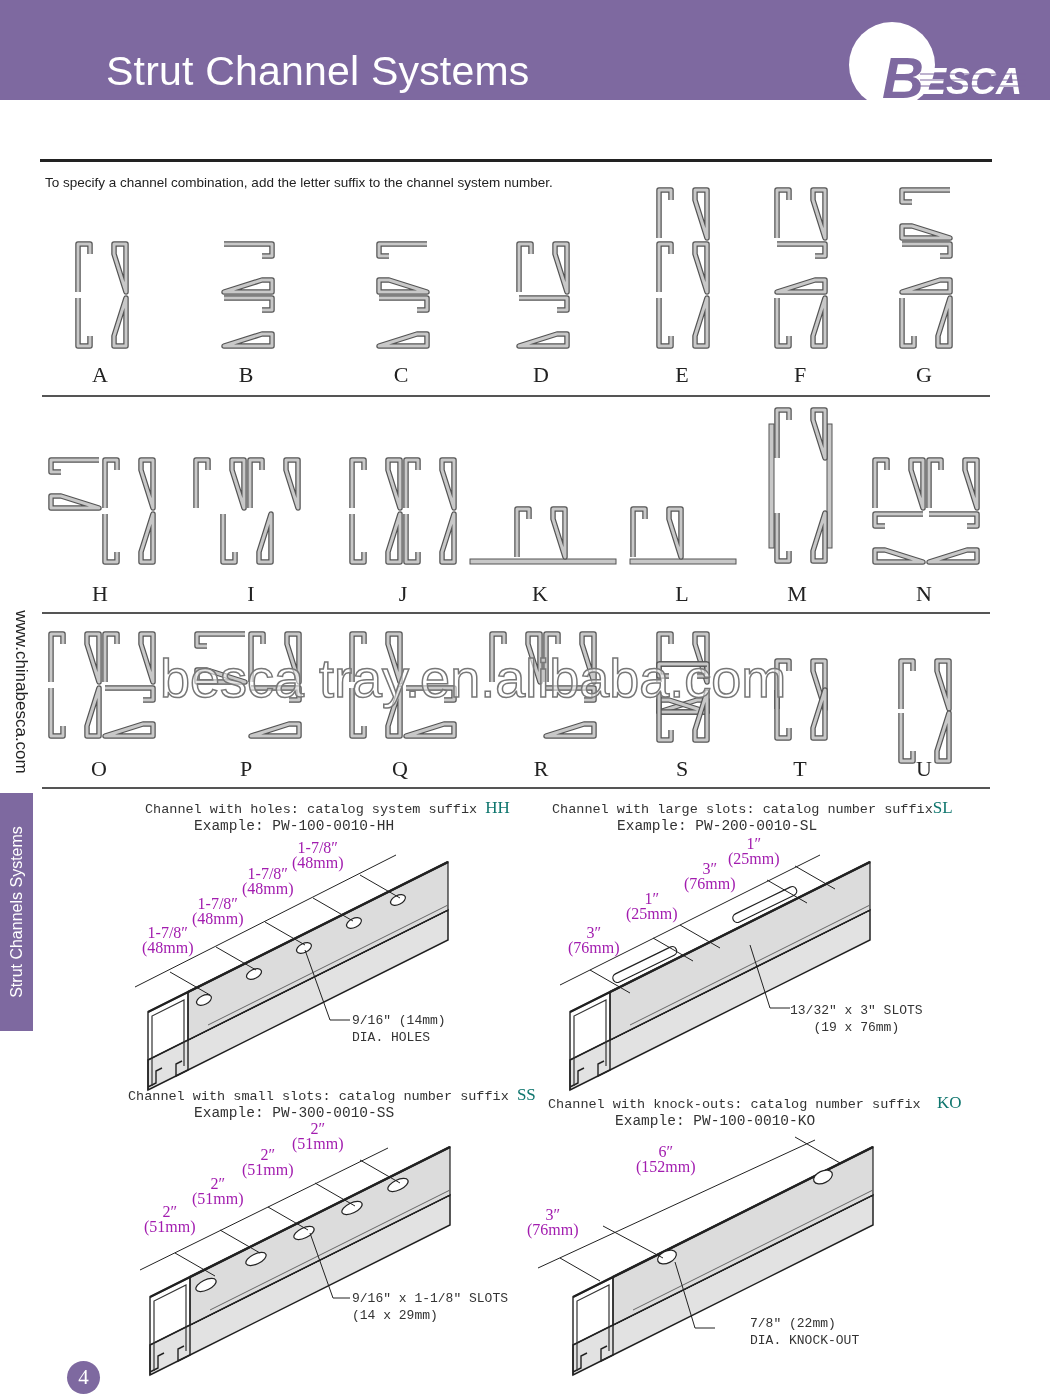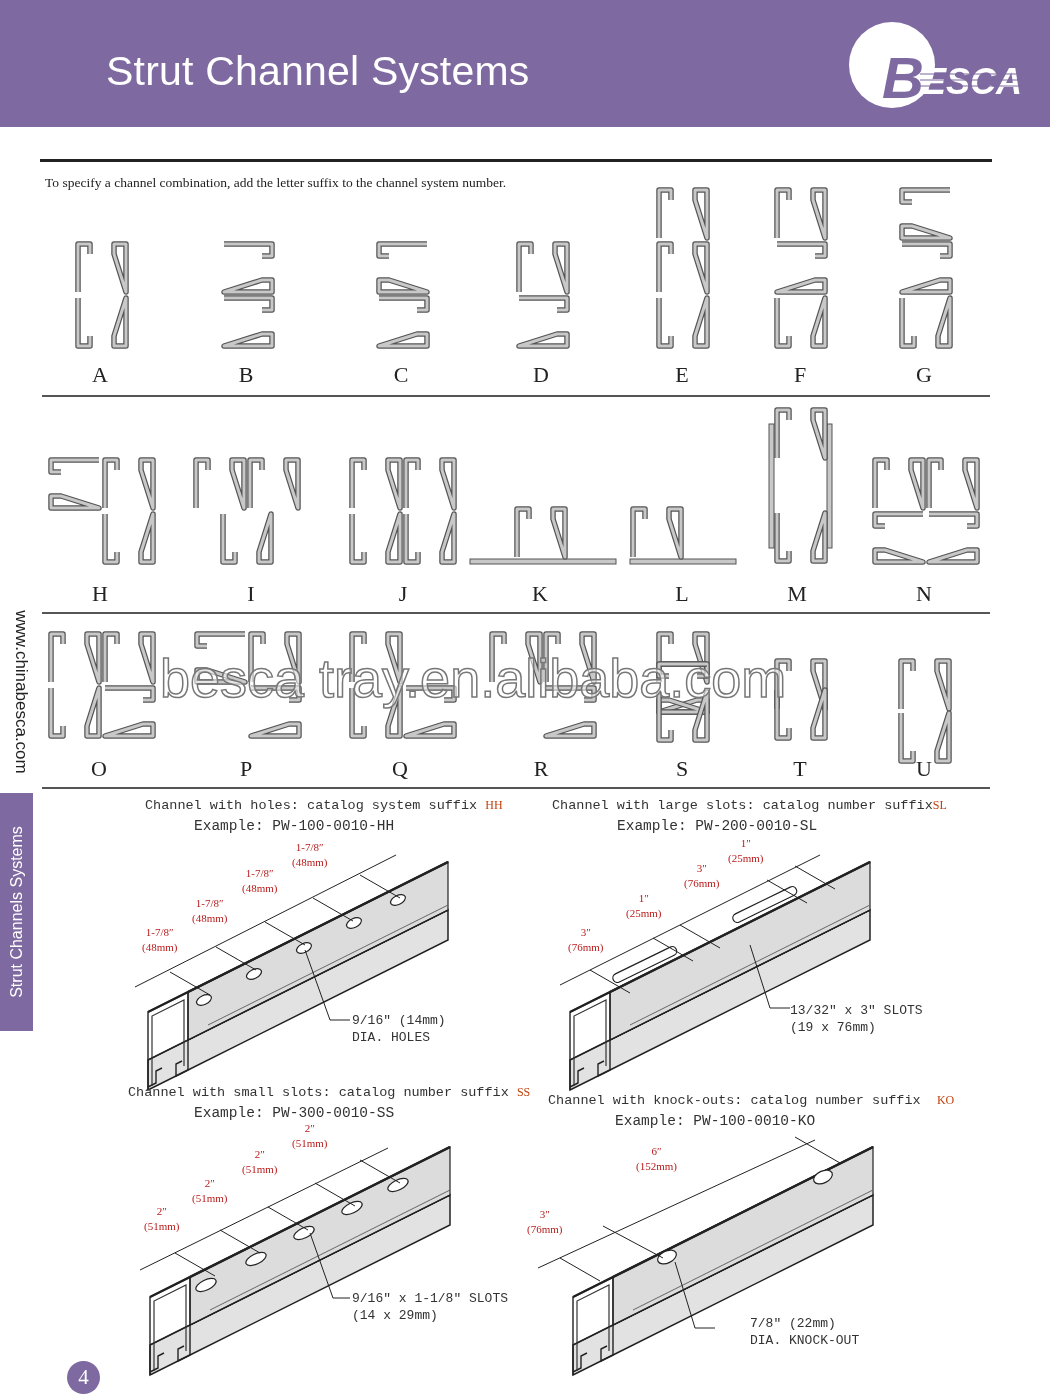--- a/index.html
+++ b/index.html
@@ -1,33 +1,33 @@
 <!DOCTYPE html>
 <html><head>
 <meta charset="utf-8">
 <style>
   html,body{margin:0;padding:0;background:#fff;}
   body{width:1050px;height:1395px;position:relative;overflow:hidden;font-family:"Liberation Serif",serif;color:#222;}
-  .header{position:absolute;left:0;top:0;width:1050px;height:127px;background:#7e69a0;}
+  .header{position:absolute;left:0;top:0;width:1050px;height:100px;background:#7e69a0;}
   .header-title{position:absolute;left:106px;top:48px;font-family:"Liberation Sans",sans-serif;font-size:41px;color:#fff;letter-spacing:0.2px;}
   .logo{position:absolute;left:848px;top:22px;width:180px;height:90px;}
   .rule-top{position:absolute;left:40px;top:159px;width:952px;height:3px;background:#222;}
-  .intro{position:absolute;left:45px;top:174px;font-family:Liberation Serif, serif;font-size:13.5px;line-height:18.5px;color:#222;}
+  .intro{position:absolute;left:45px;top:174px;font-family:Liberation Sans, sans-serif;font-size:13.5px;line-height:18.5px;color:#222;}
   .intro .ex{font-size:15px;}
   .row-rule{position:absolute;left:42px;width:948px;height:1.5px;background:#555;}
   .letter{position:absolute;font-family:"Liberation Serif",serif;font-size:22px;color:#222;transform:translateX(-50%);}
   svg.diagram{position:absolute;left:0;top:0;}
   .side-url{position:absolute;left:6px;top:606px;width:30px;height:172px;}
   .side-url span{position:absolute;left:50%;top:50%;transform:translate(-50%,-50%) rotate(90deg);white-space:nowrap;font-family:"Liberation Sans",sans-serif;font-size:17px;color:#222;}
   .side-tab{position:absolute;left:0;top:793px;width:33px;height:238px;background:#7e69a0;}
   .side-tab span{position:absolute;left:50%;top:50%;transform:translate(-50%,-50%) rotate(-90deg);white-space:nowrap;font-family:"Liberation Sans",sans-serif;font-size:16px;color:#fff;}
   .cap{position:absolute;font-family:"Liberation Mono",monospace;font-size:13.5px;color:#333;white-space:nowrap;}
-  .cap .sfx{font-family:"Liberation Serif",serif;font-size:12px;color:#c2410c;}
+  .cap .sfx{font-family:"Liberation Serif",serif;font-size:17px;color:#0f766e;}
   .exl{position:absolute;font-family:"Liberation Mono",monospace;font-size:14.5px;color:#333;white-space:nowrap;}
-  .dim{position:absolute;font-family:"Liberation Serif",serif;font-size:11px;color:#b91c1c;line-height:15px;text-align:center;white-space:nowrap;}
+  .dim{position:absolute;font-family:"Liberation Serif",serif;font-size:16px;color:#a21caf;line-height:15px;text-align:center;white-space:nowrap;}
   .note{position:absolute;font-family:"Liberation Mono",monospace;font-size:13px;color:#333;line-height:17px;white-space:nowrap;}
   .page-num{position:absolute;left:67px;top:1361px;width:33px;height:33px;border-radius:50%;background:#7e69a0;color:#fff;font-family:"Liberation Serif",serif;font-size:21px;text-align:center;line-height:33px;}
   .watermark{position:absolute;left:160px;top:647px;font-family:"Liberation Sans",sans-serif;font-size:54px;color:rgba(255,255,255,0.55);-webkit-text-stroke:1.5px #777;letter-spacing:0px;pointer-events:none;}
 </style>
 </head>
 <body>
 
 <div class="header">
   <div class="header-title">Strut Channel Systems</div>
   <svg class="logo" viewBox="0 0 180 90">
@@ -289,21 +289,21 @@
     <div>(76mm)</div>
   </div>
 <div class="dim" style="left:626px;top:891px">
     <div>1″</div>
     <div>(25mm)</div>
   </div>
 <div class="dim" style="left:568px;top:925px">
     <div>3″</div>
     <div>(76mm)</div>
   </div>
-<div class="note" style="left:790px;top:1002px;text-align:left">
+<div class="note" style="left:790px;top:1002px;text-align:center">
     <div>13/32″ x 3″ SLOTS</div>
     <div>(19 x 76mm)</div>
   </div>
 
 <div class="cap" style="left:128px;top:1085px"><span>Channel with small slots: catalog number suffix</span> <span class="sfx">SS</span></div>
 <div class="exl" style="left:194px;top:1105px">Example: PW-300-0010-SS</div>
 <div class="dim" style="left:292px;top:1121px">
     <div>2″</div>
     <div>(51mm)</div>
   </div>

